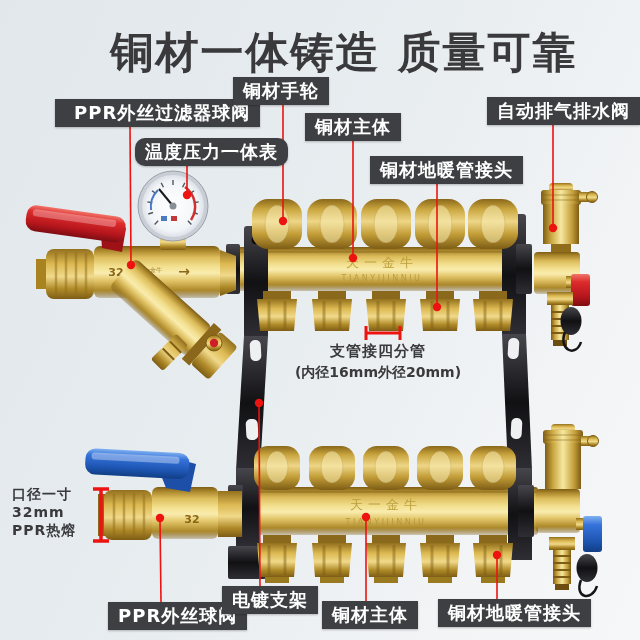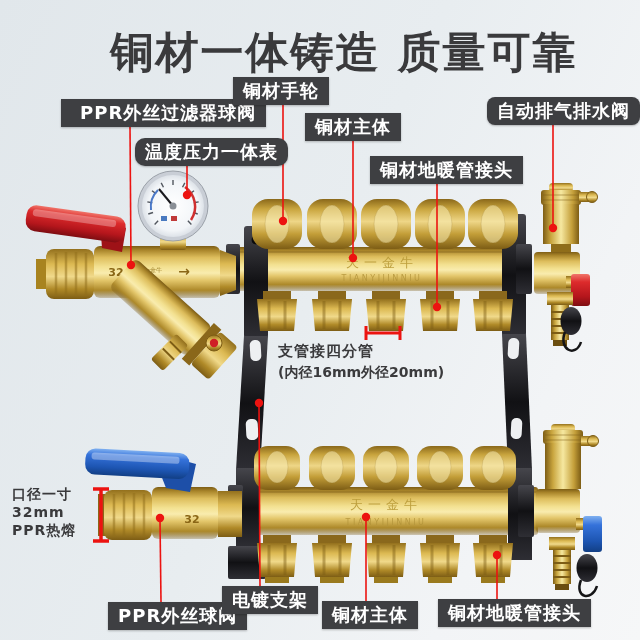--- a/index.html
+++ b/index.html
@@ -13,21 +13,21 @@
     text-align:center;font-size:43px;font-weight:800;color:#3a3a3c;
     letter-spacing:2px;white-space:nowrap;
   }
   .svgwrap{position:absolute;left:0;top:0;width:640px;height:640px;}
   .callout{
     position:absolute;background:#3e3f42;color:#ffffff;
     font-size:18px;font-weight:700;letter-spacing:1px;
     height:28px;line-height:28px;padding:0 10px;white-space:nowrap;
     text-align:center;box-shadow:0 1px 2px rgba(0,0,0,.25);
   }
-  .note{position:absolute;color:#3a3a3c;}
+  .note{position:absolute;color:#3a3a3c;text-align:center;}
   .note .l1{font-size:15px;font-weight:700;letter-spacing:1px;}
   .note .l2{font-size:14px;font-weight:600;margin-top:3px;}
   .note-caliber{position:absolute;color:#3a3a3c;text-align:left;font-weight:700;}
   .note-caliber div{font-size:14px;line-height:18px;letter-spacing:1px;}
 </style>
 </head>
 <body>
 
 <div class="stage">
 
@@ -404,25 +404,25 @@
       <line x1="366" y1="326" x2="366" y2="340"></line>
       <line x1="400" y1="326" x2="400" y2="340"></line>
     </g>
     <g stroke="#ec1310" stroke-width="3.5">
       <line x1="101" y1="489" x2="101" y2="541"></line>
       <line x1="93" y1="489" x2="109" y2="489"></line>
       <line x1="93" y1="541" x2="109" y2="541"></line>
     </g>
   </svg>
 
-  <div class="callout" style="left:61px;top:99px;padding-left:19px;">PPR外丝过滤器球阀</div>
+  <div class="callout" style="left:55px;top:99px;padding-left:19px;">PPR外丝过滤器球阀</div>
   <div class="callout" style="left:135px;top:138px;border-radius:10px;">温度压力一体表</div>
   <div class="callout" style="left:233px;top:77px;">铜材手轮</div>
   <div class="callout" style="left:305px;top:113px;">铜材主体</div>
-  <div class="callout" style="left:487px;top:97px;border-radius:8px;">自动排气排水阀</div>
+  <div class="callout" style="left:487px;top:97px;">自动排气排水阀</div>
   <div class="callout" style="left:370px;top:156px;">铜材地暖管接头</div>
   <div class="callout" style="left:108px;top:602px;">PPR外丝球阀</div>
   <div class="callout" style="left:222px;top:586px;">电镀支架</div>
   <div class="callout" style="left:322px;top:601px;">铜材主体</div>
   <div class="callout" style="left:438px;top:599px;">铜材地暖管接头</div>
 
   <div class="note" style="left:278px;top:342px;width:200px;">
     <div class="l1">支管接四分管</div>
     <div class="l2">(内径16mm外径20mm)</div>
   </div>

